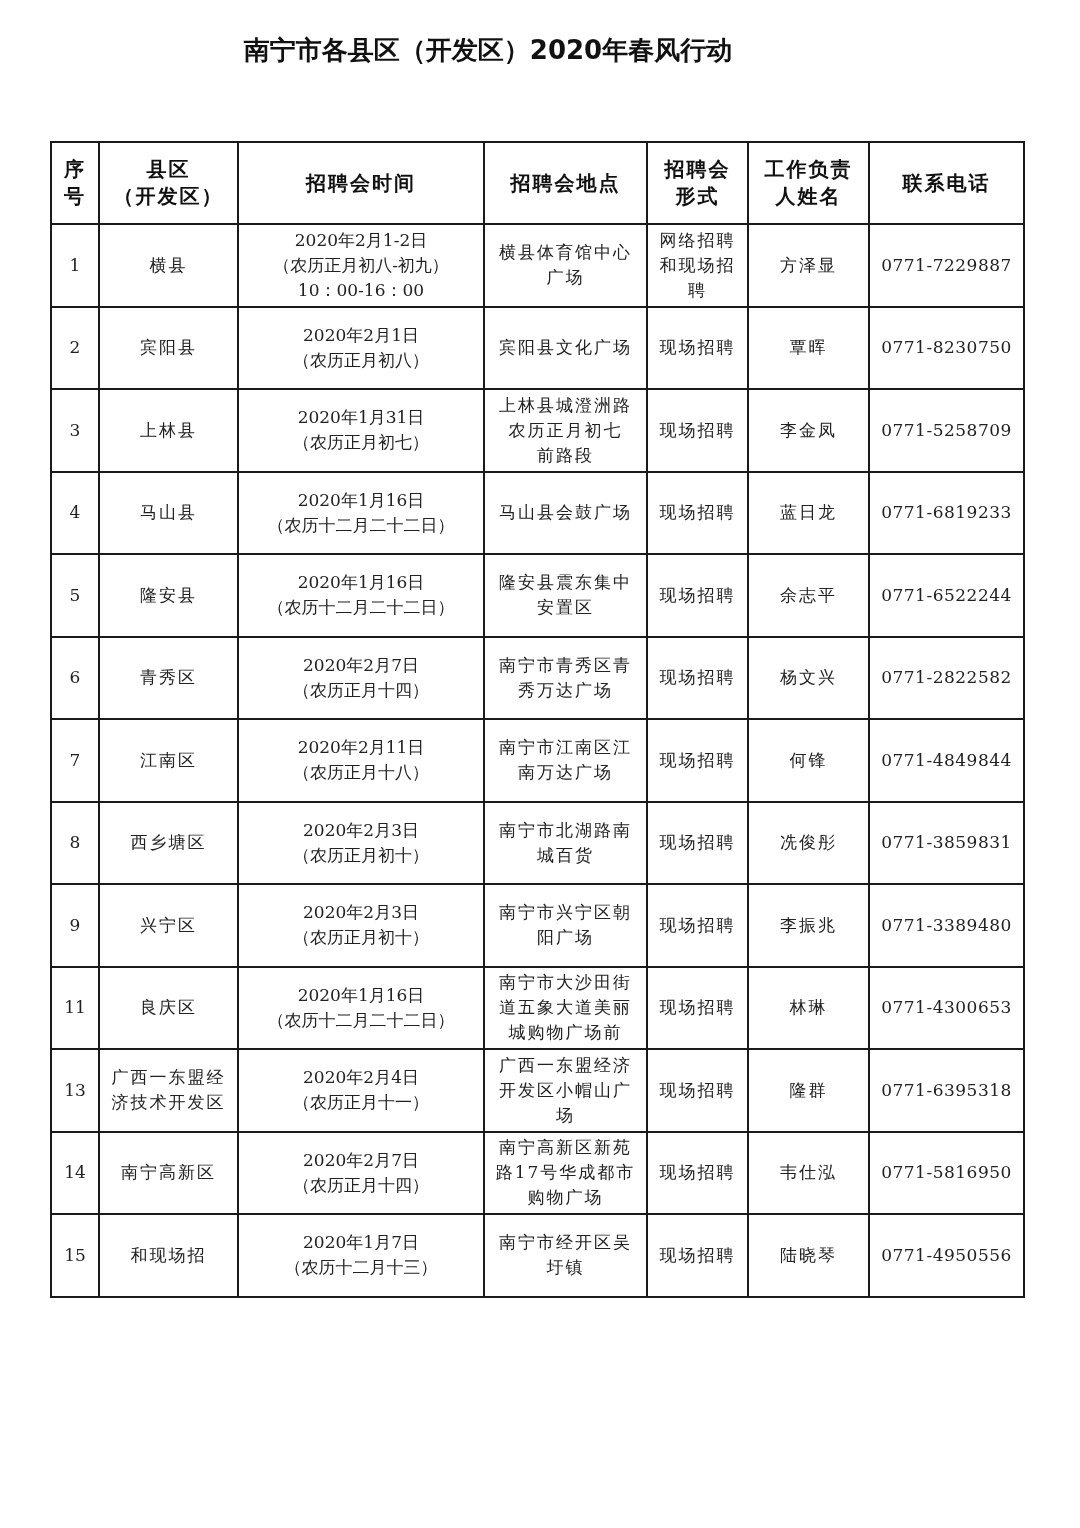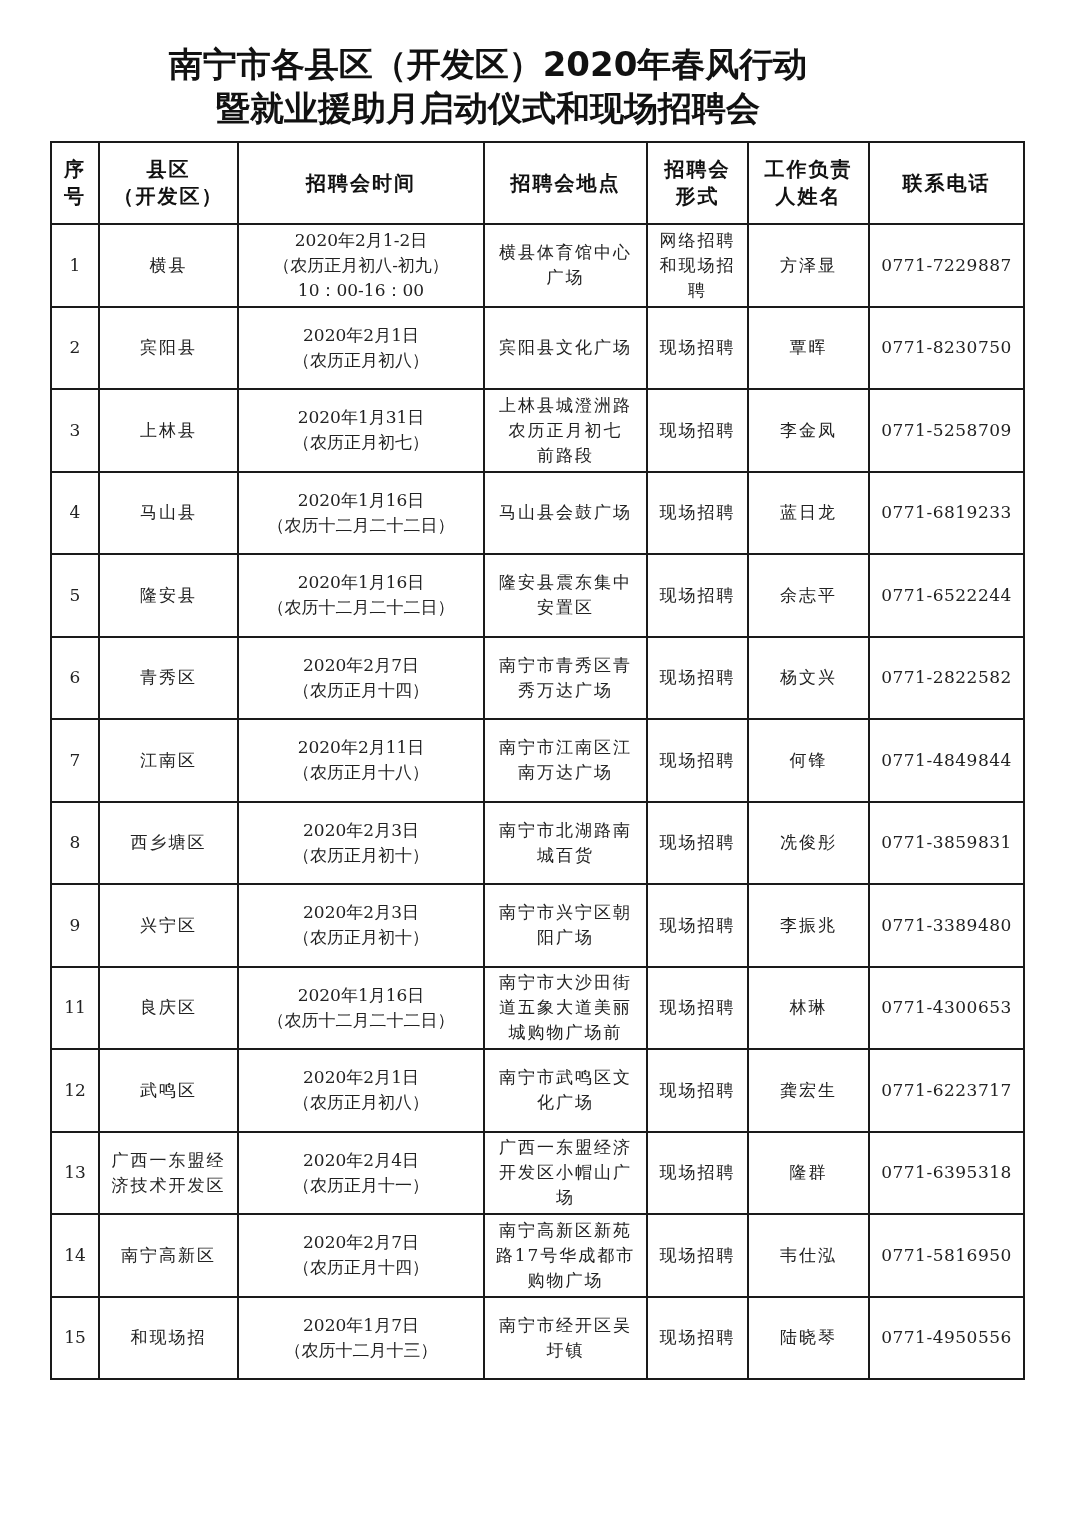--- a/index.html
+++ b/index.html
@@ -1,19 +1,19 @@
 <!DOCTYPE html>
 <html><head>
 <meta charset="utf-8">
 <style>
   html, body { margin: 0; padding: 0; background: #ffffff; }
   body { width: 1080px; height: 1528px; position: relative; overflow: hidden; color: #1a1a1a; }
   .title {
-    position: absolute; left: 0; top: 42px; width: 976px; text-align: center;
-    font-family: "DejaVu Sans", sans-serif; font-weight: bold; font-size: 34px; line-height: 44px;
+    position: absolute; left: 0; top: 28px; width: 976px; text-align: center;
+    font-family: "DejaVu Sans", sans-serif; font-weight: bold; font-size: 26px; line-height: 44px;
     letter-spacing: 0px; color: #111;
   }
   .title div { white-space: nowrap; }
   table.sched {
     position: absolute; left: 50px; top: 141px;
     width: 973px; border-collapse: collapse; table-layout: fixed;
     font-family: "DejaVu Serif", serif; color: #222;
   }
   table.sched td, table.sched th {
     border: 2px solid #1a1a1a; text-align: center; vertical-align: middle;
@@ -37,21 +37,20 @@
   col.c4 { width: 163px; }
   col.c5 { width: 101px; }
   col.c6 { width: 121px; }
   col.c7 { width: 155px; }
 </style>
 </head>
 <body>
 
 <div class="title">
   <div>南宁市各县区（开发区）2020年春风行动</div>
-  <div>暨就业援助月启动仪式和现场招聘会</div>
 </div>
 
 <table class="sched">
   <colgroup>
     <col class="c1">
       <col class="c2">
       <col class="c3">
       <col class="c4">
       <col class="c5">
       <col class="c6">
@@ -274,39 +273,20 @@
           <span class="line">道五象大道美丽</span>
           <span class="line">城购物广场前</span>
         </td>
         <td class="form">
           <span class="line">现场招聘</span>
         </td>
         <td class="person">林琳</td>
         <td class="phone">0771-4300653</td>
       </tr>
       <tr>
-        <td class="idx">12</td>
-        <td class="district">
-          <span class="line">武鸣区</span>
-        </td>
-        <td class="time">
-          <span class="line">2020年2月1日</span>
-          <span class="line">（农历正月初八）</span>
-        </td>
-        <td class="place">
-          <span class="line">南宁市武鸣区文</span>
-          <span class="line">化广场</span>
-        </td>
-        <td class="form">
-          <span class="line">现场招聘</span>
-        </td>
-        <td class="person">龚宏生</td>
-        <td class="phone">0771-6223717</td>
-      </tr>
-      <tr>
         <td class="idx">13</td>
         <td class="district">
           <span class="line">广西一东盟经</span>
           <span class="line">济技术开发区</span>
         </td>
         <td class="time">
           <span class="line">2020年2月4日</span>
           <span class="line">（农历正月十一）</span>
         </td>
         <td class="place">

